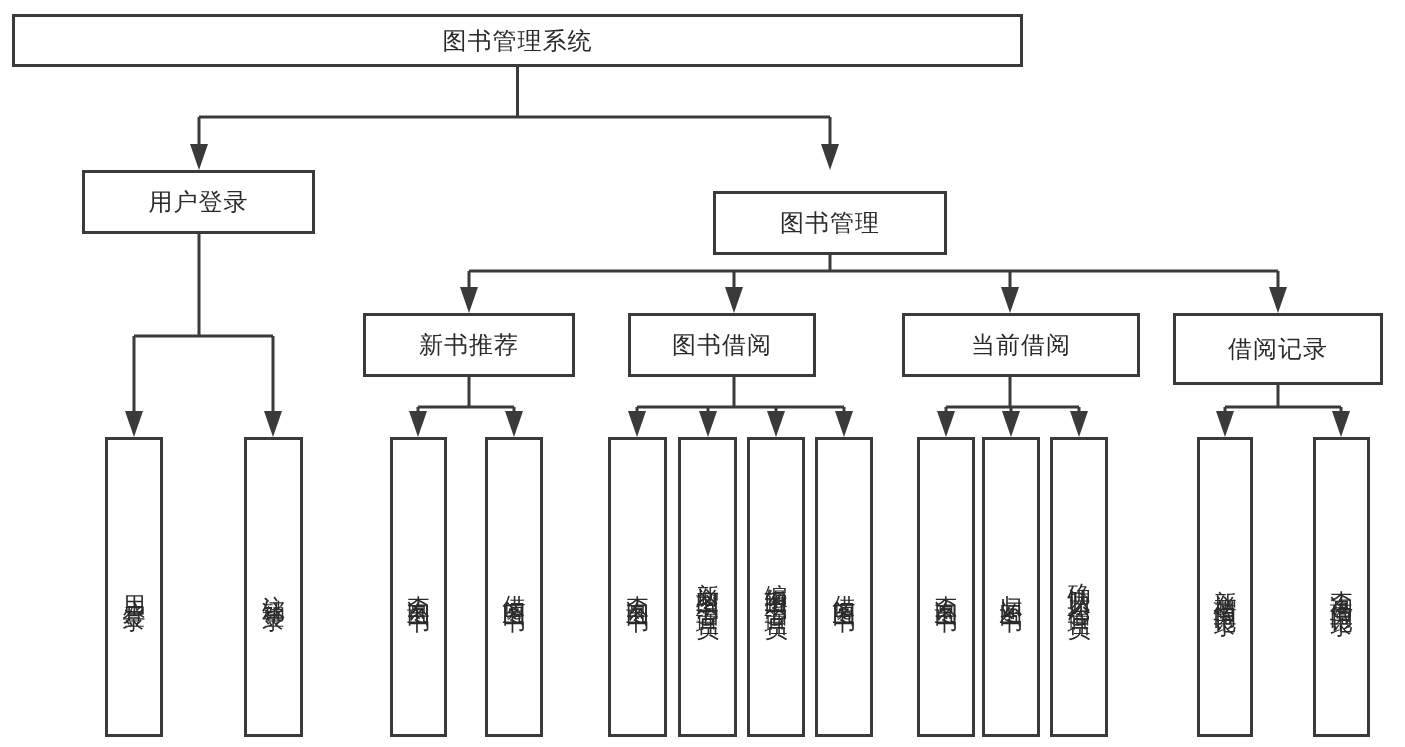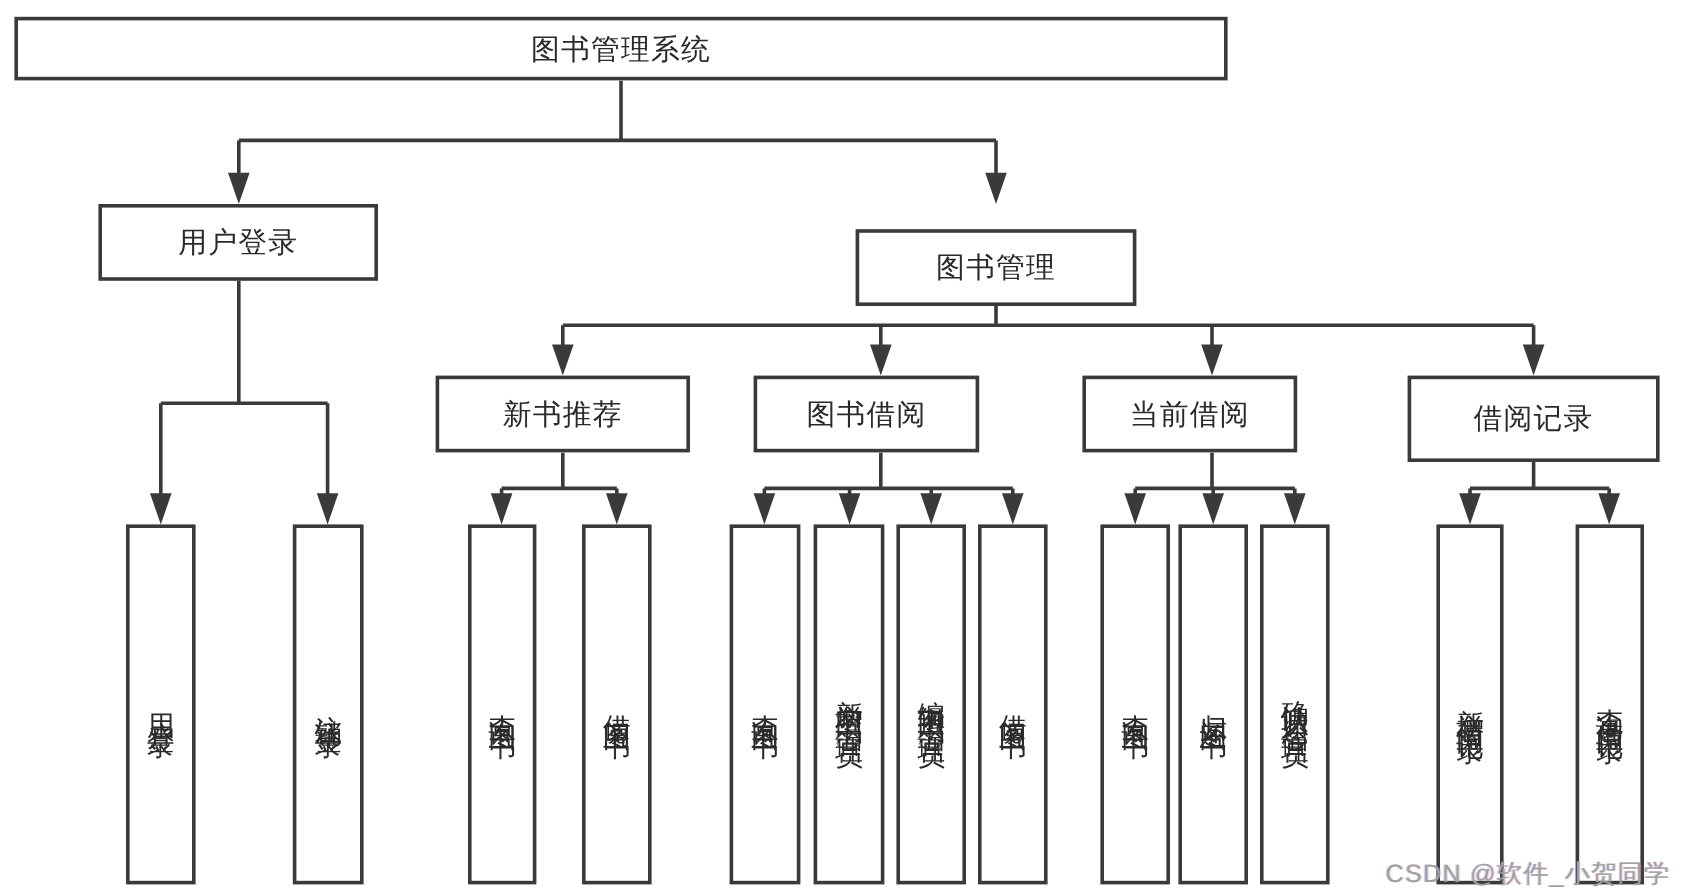--- a/index.html
+++ b/index.html
@@ -100,21 +100,21 @@
     </g>
   </svg>
 
   <div class="box" style="left:12px; top:14px; width:1011px; height:53px;text-align:right;">图书管理系统</div>
 
   <div class="box" style="left:82px; top:170px; width:233px; height:64px;">用户登录</div>
   <div class="box" style="left:713px; top:170px; width:234px; height:64px;margin-top:21px;">图书管理</div>
 
   <div class="box" style="left:363px; top:313px; width:212px; height:64px;text-align:center;">新书推荐</div>
   <div class="box" style="left:628px; top:313px; width:188px; height:64px;">图书借阅</div>
-  <div class="box" style="left:902px; top:313px; width:179px; height:64px;">当前借阅</div>
+  <div class="box" style="left:902px; top:313px; width:238px; height:64px;">当前借阅</div>
   <div class="box" style="left:1173px; top:313px; width:210px; height:72px;">借阅记录</div>
 
   <div class="box leaf" style="left:105px; width:58px;">
     <span class="vtext">用户登录</span>
   </div>
   <div class="box leaf" style="left:244px; width:59px;">
     <span class="vtext">注销登录</span>
   </div>
 
   <div class="box leaf" style="left:390px; width:57px;">
@@ -147,15 +147,14 @@
     <span class="vtext">确认归还（管理员）</span>
   </div>
 
   <div class="box leaf" style="left:1197px; width:56px;">
     <span class="vtext">新增借阅记录</span>
   </div>
   <div class="box leaf" style="left:1313px; width:57px;">
     <span class="vtext">查询借阅记录</span>
   </div>
 
-  <div id="watermark">CSDN @软件_小贺同学</div>
 
 </div>
 
 </body></html>

